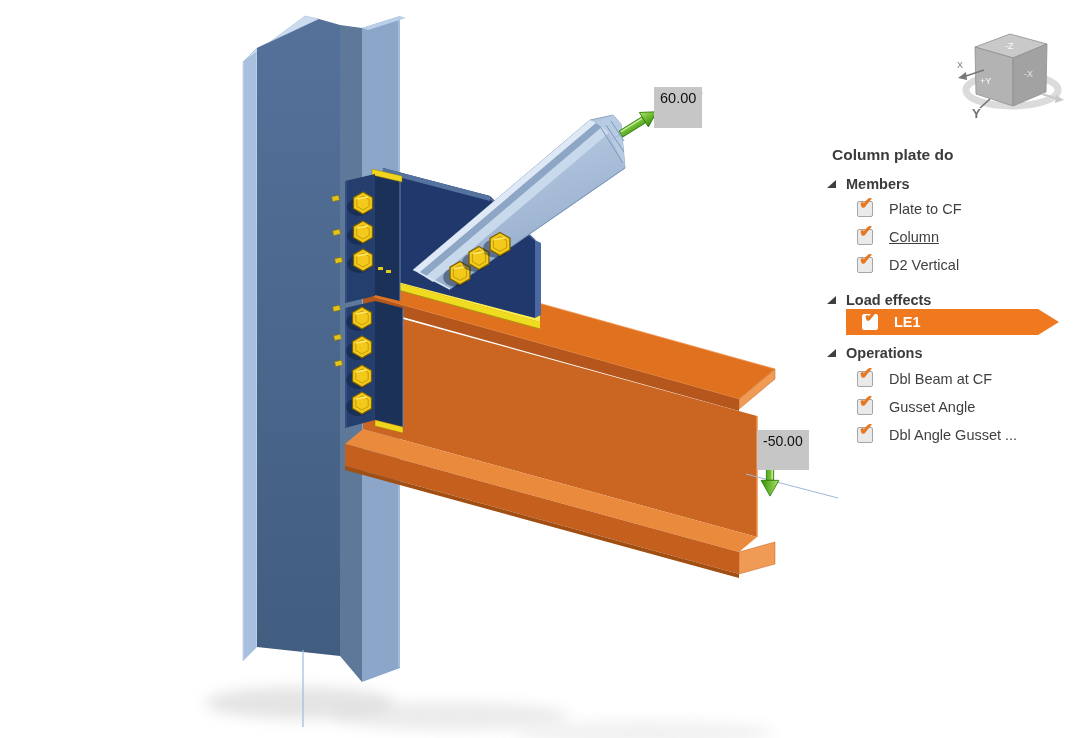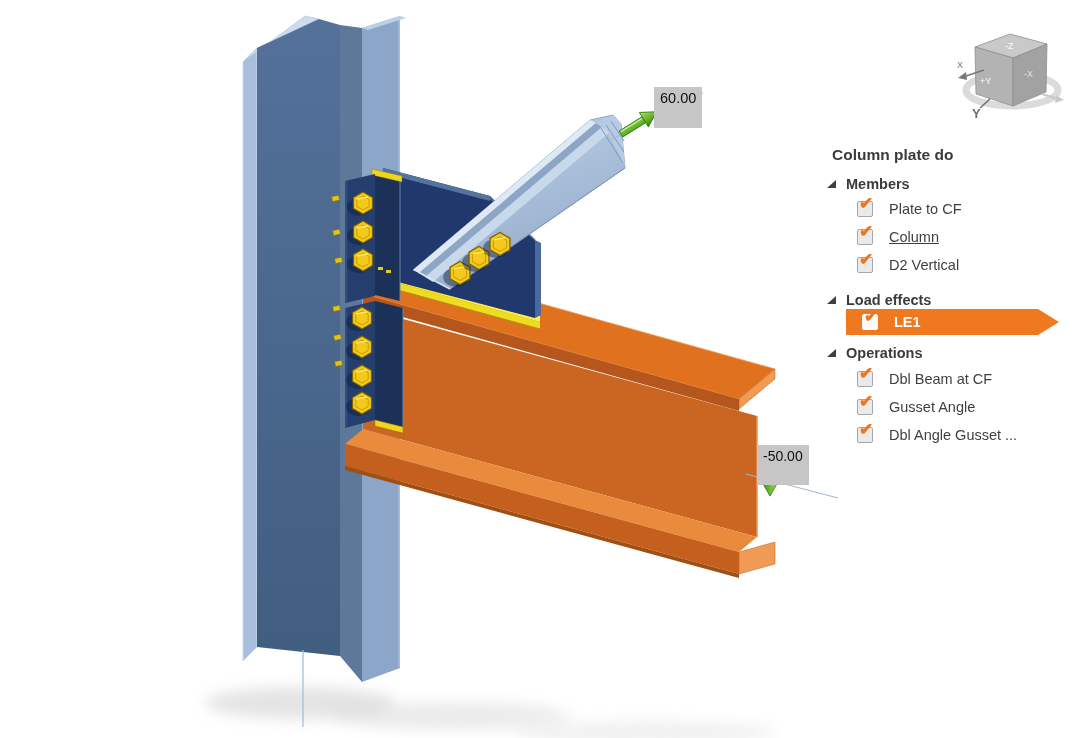--- a/index.html
+++ b/index.html
@@ -171,21 +171,21 @@
     <polygon points="966,72 958,78 967,80" fill="#787878"></polygon>
     <text x="957" y="68" font-size="9" fill="#787878">X</text>
     <line x1="990" y1="99" x2="980" y2="108" stroke="#6E6E6E" stroke-width="1.5"></line>
     <text x="972" y="118" font-size="13" font-weight="bold" fill="#6E6E6E">Y</text>
     <line x1="1042" y1="94" x2="1058" y2="99" stroke="#C9C9C9" stroke-width="2"></line>
     <polygon points="1056,95 1064,100 1055,103" fill="#C9C9C9"></polygon>
   </g>
 </svg>
 
 <div class="dim-label" style="left:654px;top:87px;">60.00</div>
-<div class="dim-label" style="left:757px;top:430px;font-size:14px;margin-top:15px;">-50.00</div>
+<div class="dim-label" style="left:757px;top:430px;font-size:14px;">-50.00</div>
 
 <div>
   <div class="tree-title">Column plate do</div>
 
   <div class="section-row" style="top:173px;">
     <div class="expander"></div>
     <div class="section-label">Members</div>
   </div>
   <div class="item-row" style="top:196px;">
     <div class="checkbox">

